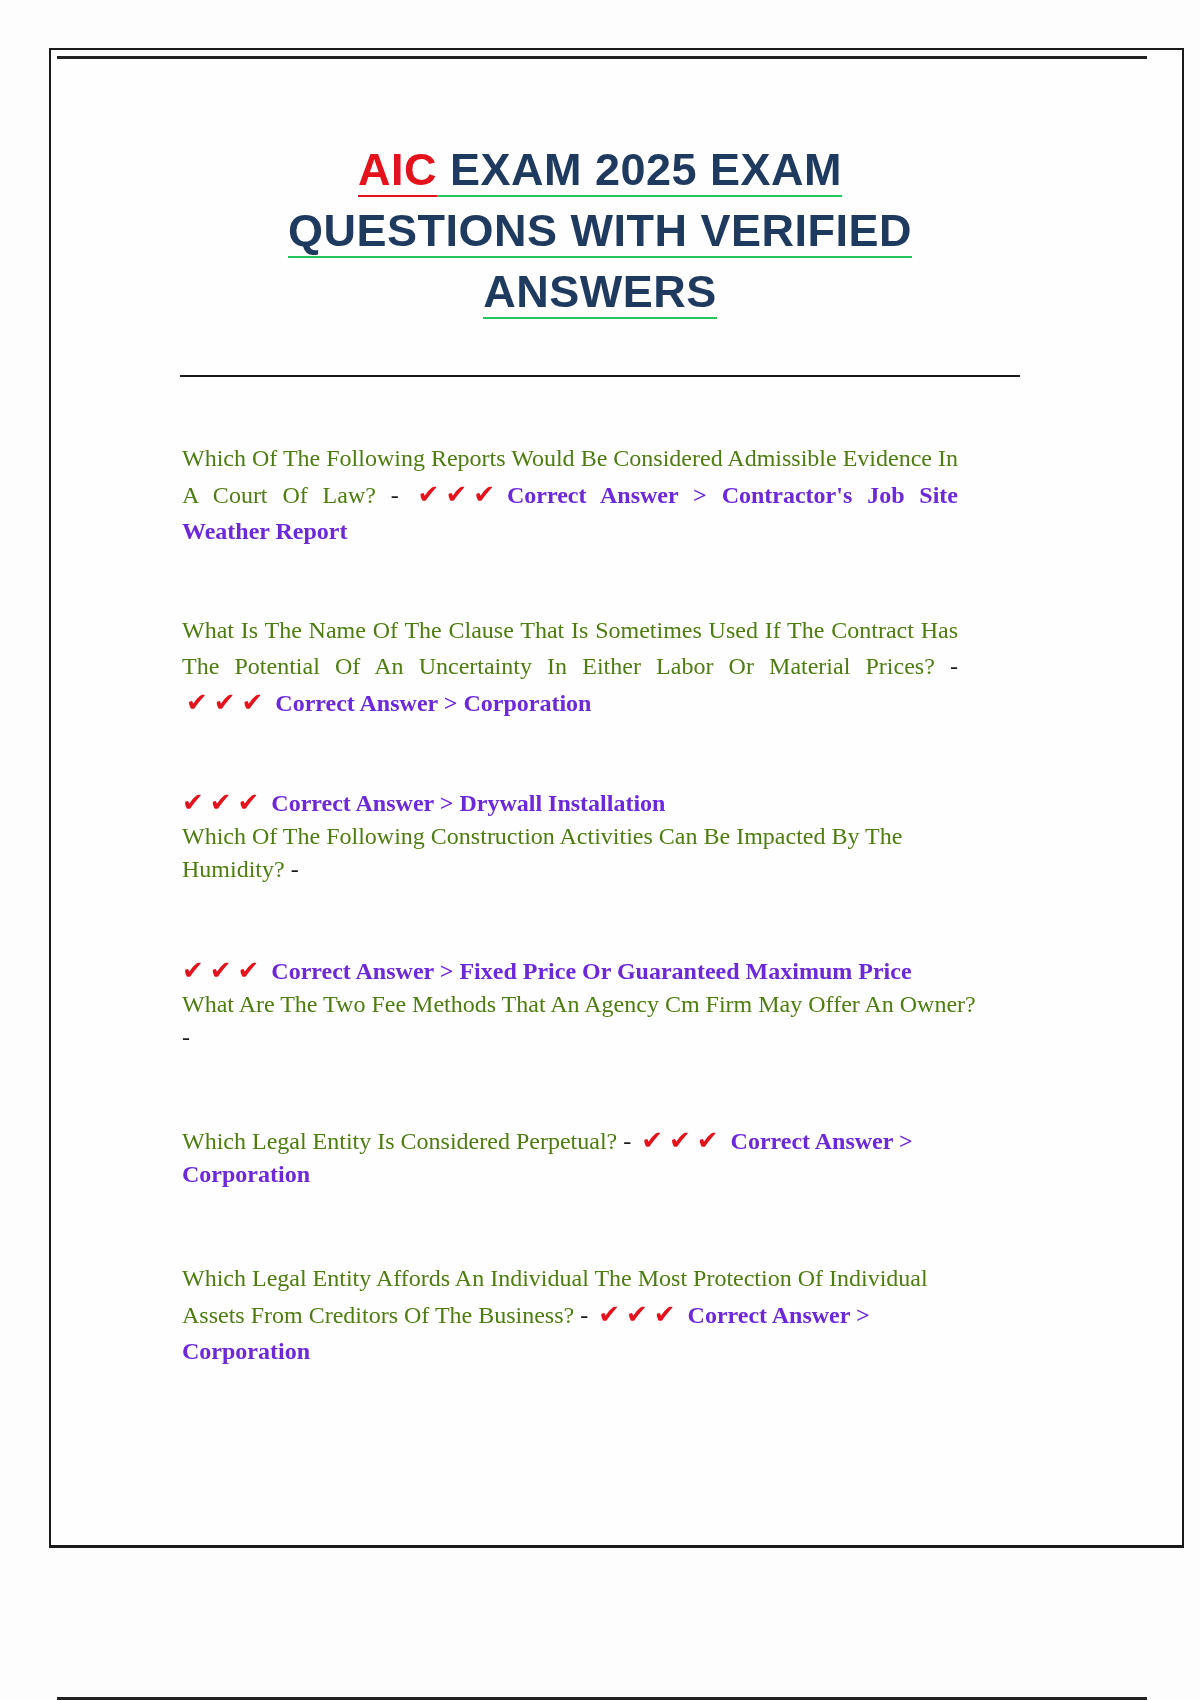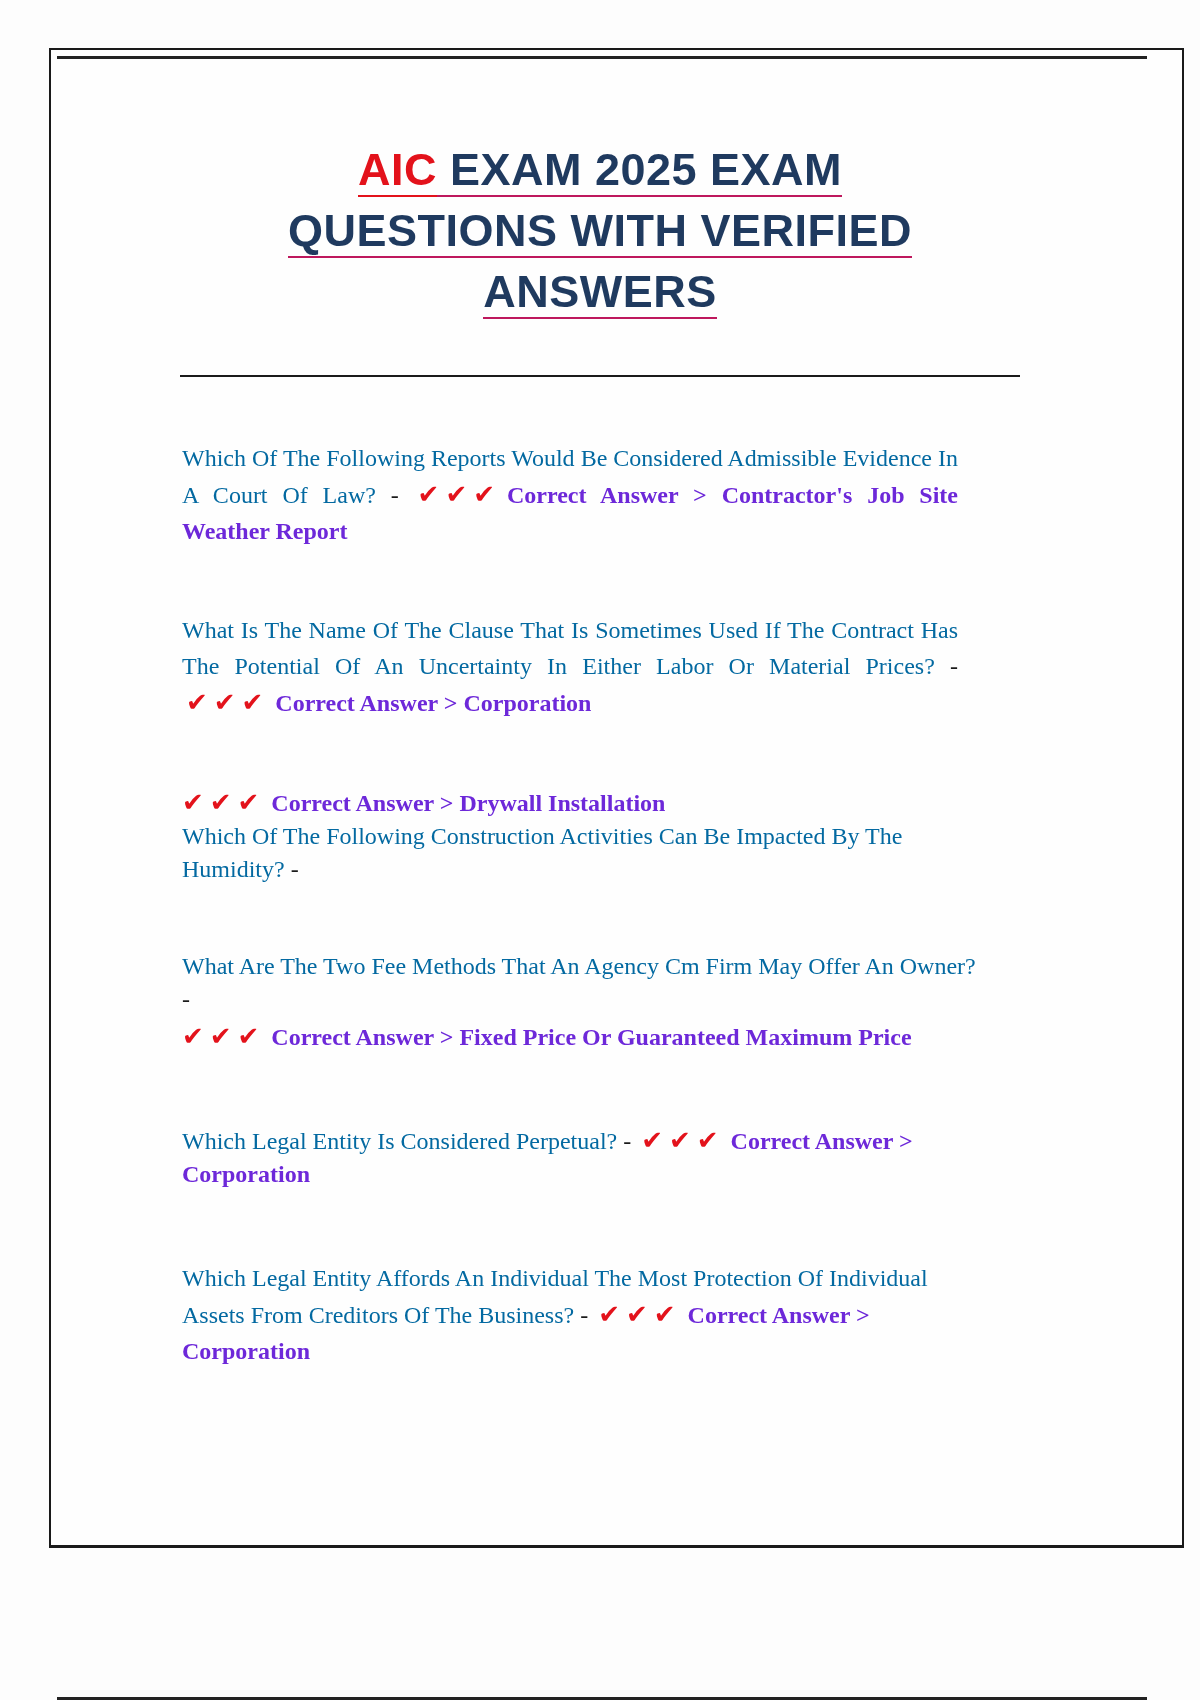--- a/index.html
+++ b/index.html
@@ -50,21 +50,21 @@
     text-align: center;
     font-family: "Liberation Sans", sans-serif;
     font-weight: bold;
     font-size: 45px;
     line-height: 56px;
     color: #1f3a5f;
     letter-spacing: 0.5px;
   }
   .title-line {
     display: inline-block;
-    border-bottom: 2px solid #be185d;
+    border-bottom: 2px solid #22c55e;
     padding-bottom: 0px;
     line-height: 50px;
     margin-bottom: 6px;
   }
   .title-accent {
     color: #e3121b;
     border-bottom: 2px solid #e3121b;
   }
   .section-rule {
     position: absolute;
@@ -86,21 +86,21 @@
     width: 780px;
     font-size: 24px;
     line-height: 36px;
     color: #1a1a1a;
   }
   .qa-item.justify {
     text-align: justify;
     text-align-last: left;
   }
   .question {
-    color: #0369a1;
+    color: #4d7c0f;
   }
   .answer {
     color: #6d28d9;
     font-weight: bold;
   }
   .checks {
     color: #e3121b;
     font-family: "DejaVu Sans", sans-serif;
     font-weight: bold;
     font-size: 26px;
@@ -140,22 +140,22 @@
   <div class="qa-item justify" style="top: 172px; width: 776px;">
     <span class="question">What Is The Name Of The Clause That Is Sometimes Used If The Contract Has The Potential Of An Uncertainty In Either Labor Or Material Prices?</span><span class="dash"> - </span><span class="checks">✔✔✔</span><span class="answer">Correct Answer &gt; </span><span class="answer">Corporation</span>
   </div>
 
   <div class="qa-item" style="top: 342px; width: 820px; line-height: 33px;">
     <div style="margin-top: 4px;"><span class="checks" style="margin-left:0;">✔✔✔</span><span class="answer">Correct Answer &gt; </span><span class="answer">Drywall Installation</span></div>
     <div><span class="question">Which Of The Following Construction Activities Can Be Impacted By The Humidity?</span><span class="dash"> - </span></div>
   </div>
 
   <div class="qa-item" style="top: 510px; width: 840px; line-height: 33px;">
+    <div style="margin-top: 4px; white-space: nowrap;"><span class="checks" style="margin-left:0;">✔✔✔</span><span class="answer">Correct Answer &gt; </span><span class="answer">Fixed Price Or Guaranteed Maximum Price</span></div>
     <div style="width: 800px;"><span class="question">What Are The Two Fee Methods That An Agency Cm Firm May Offer An Owner?</span><span class="dash"> - </span></div>
-    <div style="margin-top: 4px; white-space: nowrap;"><span class="checks" style="margin-left:0;">✔✔✔</span><span class="answer">Correct Answer &gt; </span><span class="answer">Fixed Price Or Guaranteed Maximum Price</span></div>
   </div>
 
   <div class="qa-item" style="top: 684px; width: 840px; line-height: 33px;">
     <span class="question">Which Legal Entity Is Considered Perpetual?</span><span class="dash"> - </span><span class="checks">✔✔✔</span><span class="answer">Correct Answer &gt; </span><span class="answer">Corporation</span>
   </div>
 
   <div class="qa-item" style="top: 820px; width: 800px;">
     <span class="question">Which Legal Entity Affords An Individual The Most Protection Of Individual Assets From Creditors Of The Business?</span><span class="dash"> - </span><span class="checks">✔✔✔</span><span class="answer">Correct Answer &gt; </span><span class="answer">Corporation</span>
   </div>
 

